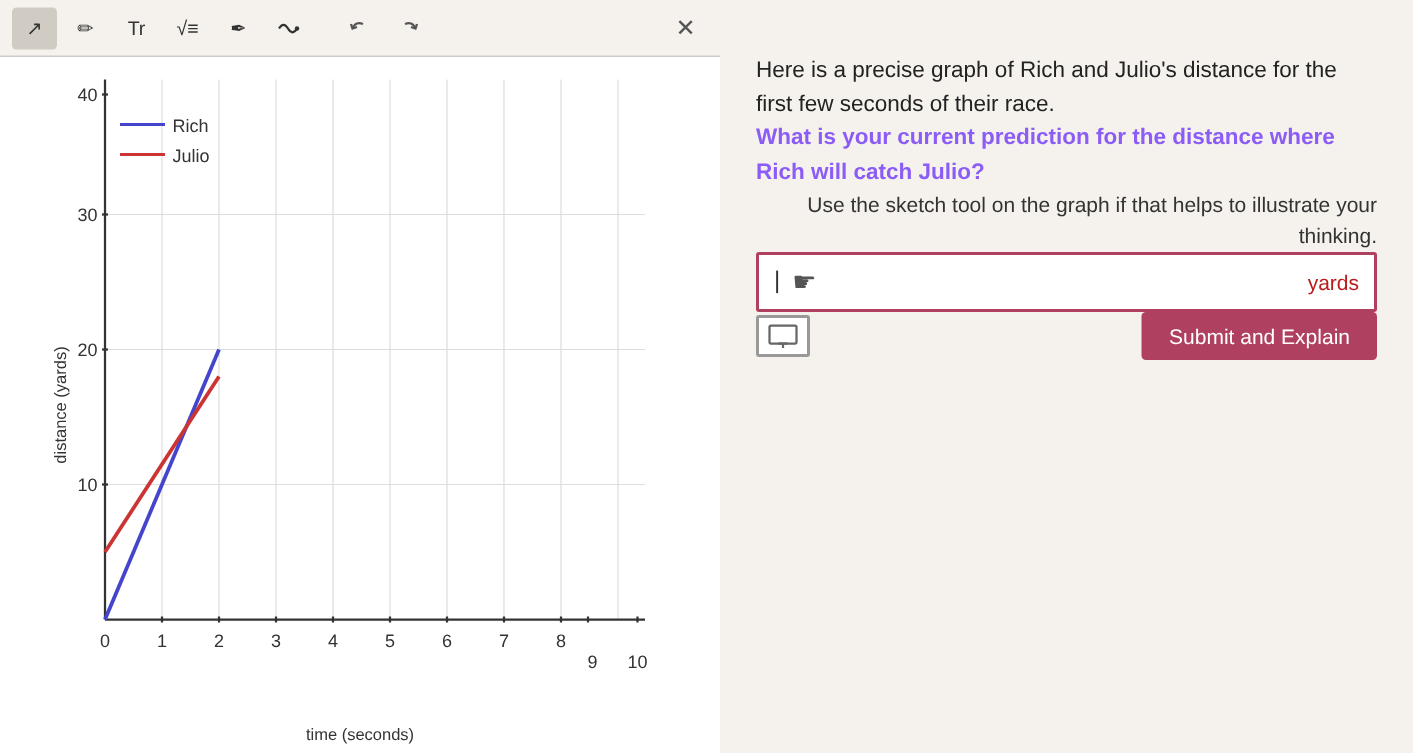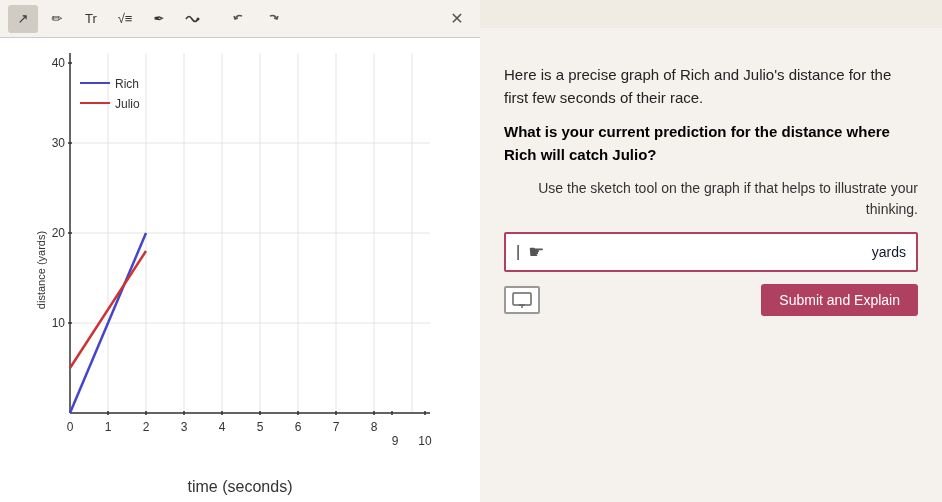--- a/index.html
+++ b/index.html
@@ -67,45 +67,44 @@
       font-size: 11px;
       color: #333;
       white-space: nowrap;
     }
 
     .x-axis-label {
       position: absolute;
       bottom: 6px;
       left: 50%;
       transform: translateX(-50%);
-      font-size: 16px;
+      font-size: 11px;
       color: #333;
     }
 
     
     .right-panel {
       flex: 1;
       padding: 36px 24px;
       background: #f5f2ed;
       display: flex;
       flex-direction: column;
-      gap: 12px;
-      margin-top: 28px;
+      gap: 0;
     }
 
     .question-title {
       font-size: 15px;
       color: #222;
       line-height: 1.5;
       font-weight: normal;
     }
 
     .question-subtitle {
       font-size: 15px;
-      color: #000000;
+      color: #8b5cf6;
       line-height: 1.5;
       font-weight: bold;
     }
 
     .hint-text {
       font-size: 14px;
       color: #333;
       line-height: 1.5;
       text-align: right;
     }
@@ -134,21 +133,21 @@
       color: #333;
     }
 
     .hand-icon {
       font-size: 18px;
       color: #555;
     }
 
     .yards-label {
       font-size: 14px;
-      color: #0f172a;
+      color: #b91c1c;
       margin-left: auto;
     }
 
     .submit-row {
       display: flex;
       align-items: center;
       gap: 10px;
     }
 
     .monitor-icon-box {

